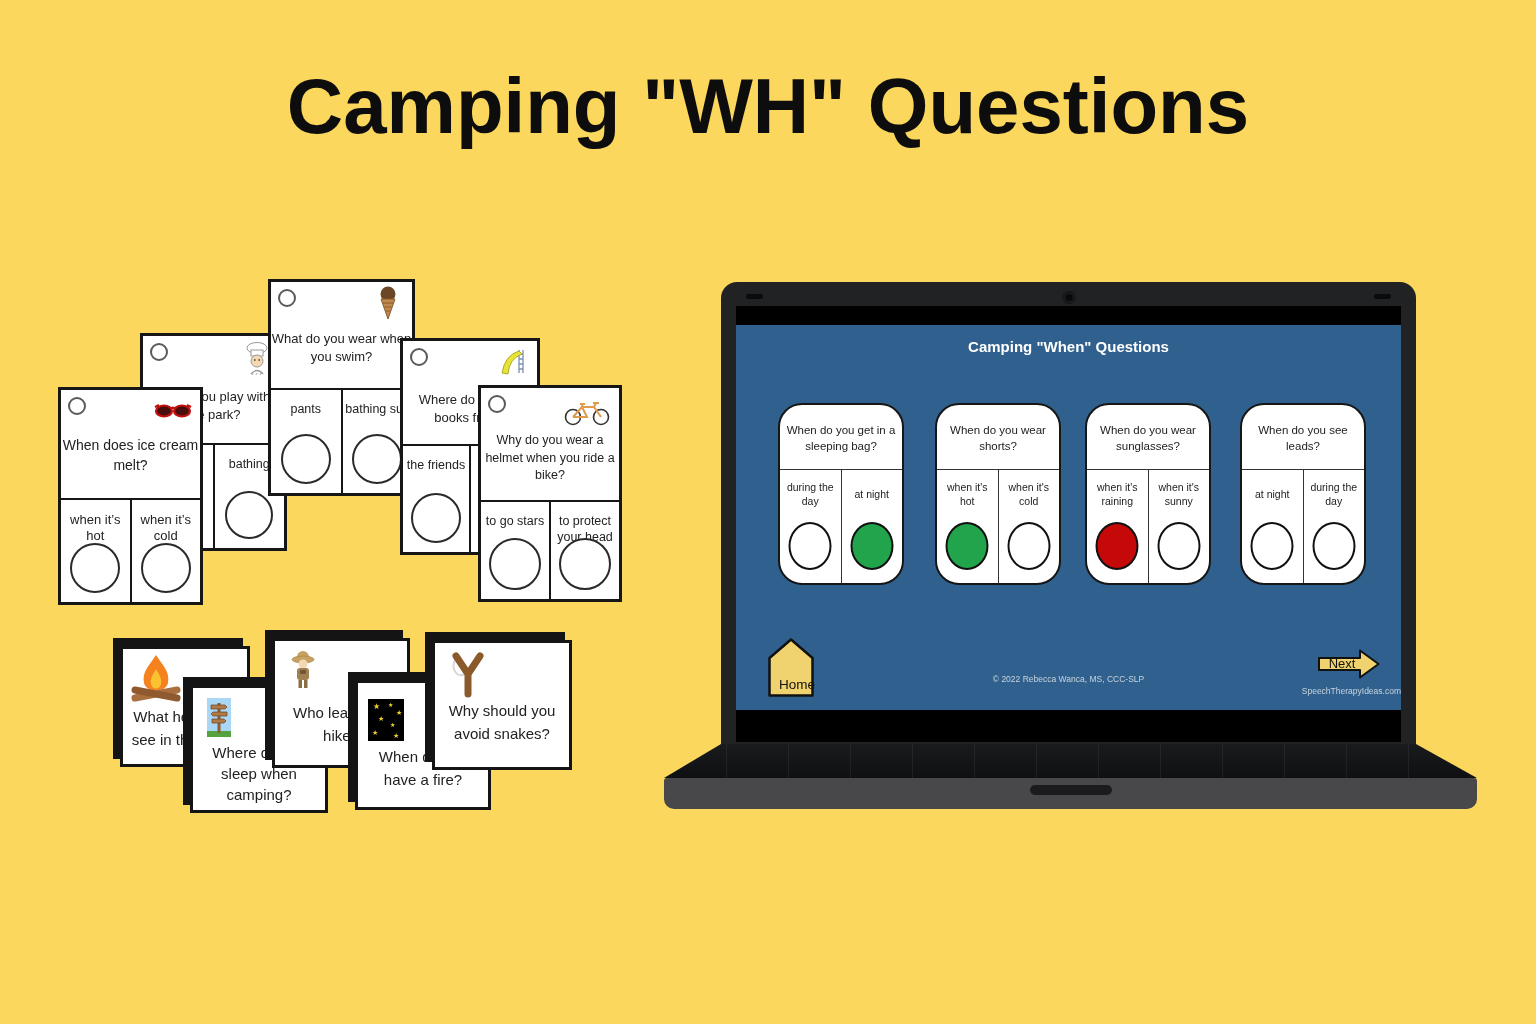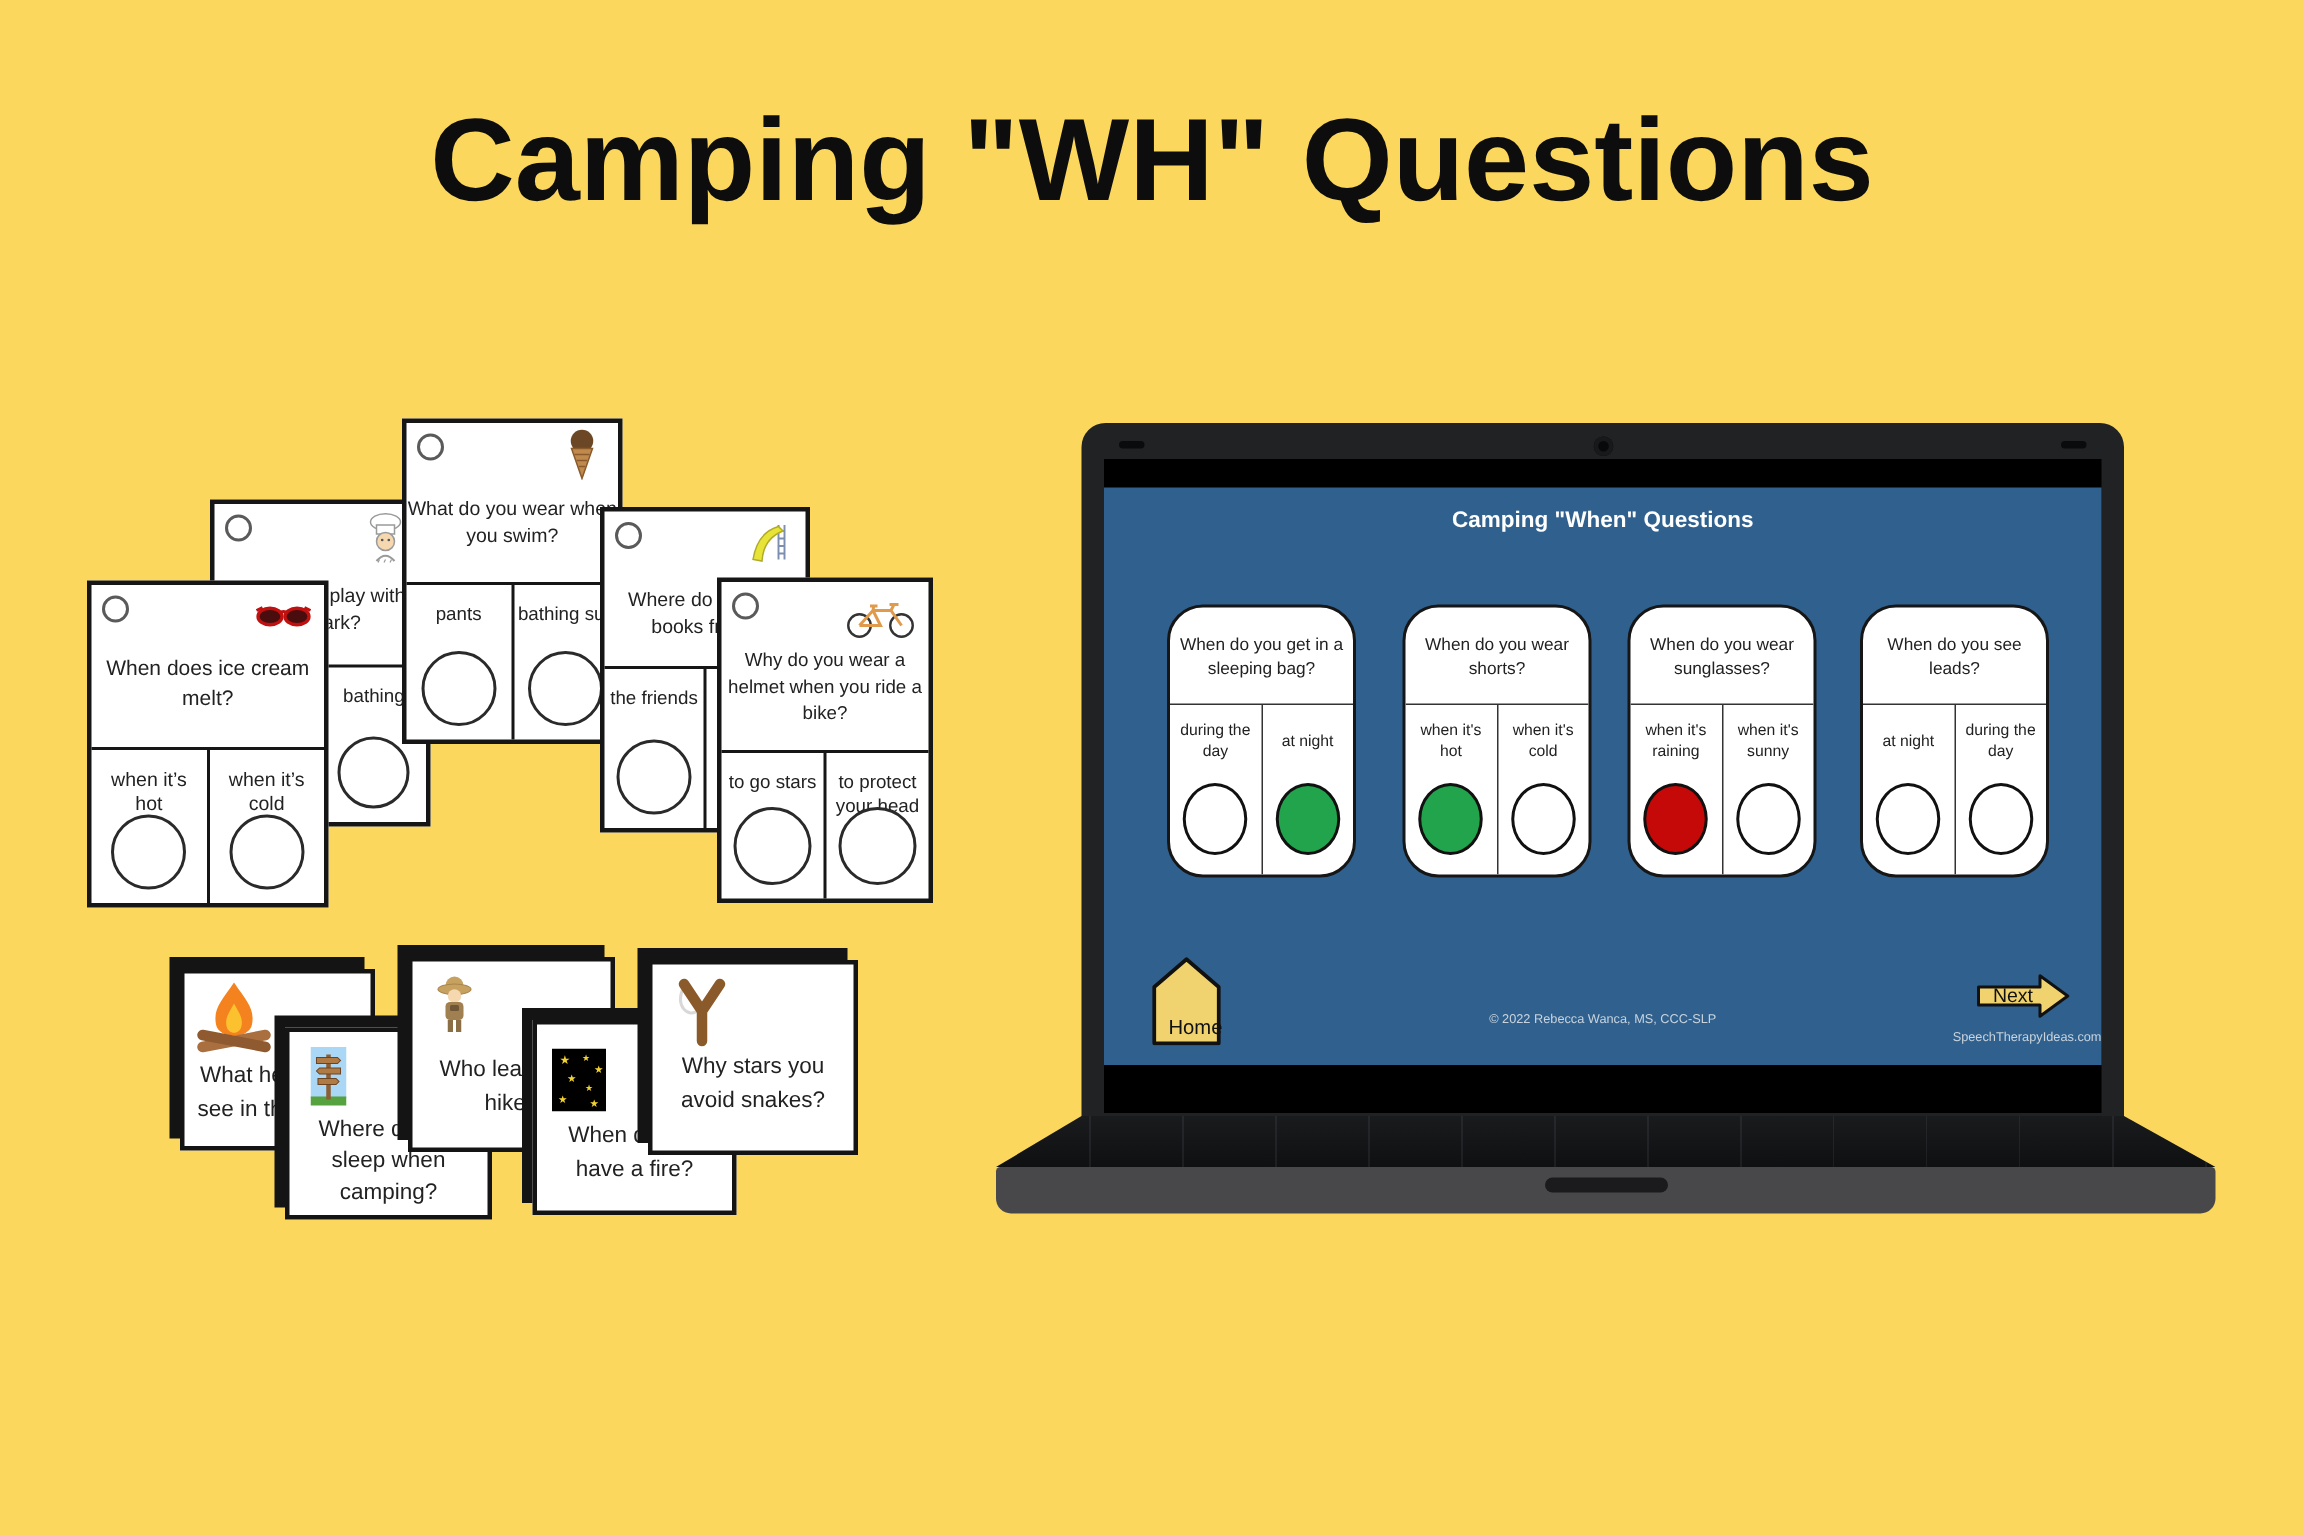--- a/index.html
+++ b/index.html
@@ -163,21 +163,21 @@
       <div class="bcircle" style="width:48px;height:48px"></div>
     </div>
     <div class="bcol">
       <div class="blabel">to protect
 your head</div>
       <div class="bcircle" style="width:48px;height:48px"></div>
     </div>
   </div>
 </div>
 
-<div class="bcard" style="left:58px;top:387px;width:161px;height:218px;z-index:15">
+<div class="bcard" style="left:58px;top:387px;width:145px;height:218px;z-index:15">
   <span class="punch"></span>
   <span class="bicon" style="right:8px;top:14px">
     <svg width="38" height="14" viewBox="0 0 38 14">
       <path d="M1 3 L5 1 M37 3 L33 1" stroke="#C01010" stroke-width="2"></path>
       <ellipse cx="10" cy="7" rx="8" ry="5.5" fill="#4a0d0d" stroke="#C01010" stroke-width="2.2"></ellipse>
       <ellipse cx="28" cy="7" rx="8" ry="5.5" fill="#4a0d0d" stroke="#C01010" stroke-width="2.2"></ellipse>
       <path d="M16 5 Q19 2.5 22 5" fill="none" stroke="#C01010" stroke-width="2.2"></path>
     </svg>
   </span>
   <div class="bq" style="top:46px;font-size:14px">When does ice cream
@@ -258,21 +258,21 @@
 have a fire?</div>
 </div>
 
 <div class="scard" style="left:432px;top:640px;width:140px;height:130px;z-index:25">
   <span class="sicon" style="left:12px;top:7px">
     <svg width="40" height="48" viewBox="0 0 40 48">
       <path d="M9 8 C2 20 12 30 19 23" fill="none" stroke="#d8d8d8" stroke-width="2"></path>
       <path d="M9 6 L21 24 L33 6 M21 24 L21 44" fill="none" stroke="#8B5A2B" stroke-width="7" stroke-linecap="round" stroke-linejoin="round"></path>
     </svg>
   </span>
-  <div class="sq" style="top:56px">Why stars you
+  <div class="sq" style="top:56px">Why should you
 avoid snakes?</div>
 </div>
 
 <div class="lt-frame">
   <div class="lt-dash l"></div>
   <div class="lt-cam"></div>
   <div class="lt-dash r"></div>
 
   <div class="lt-black">
     <div class="lt-blue">

